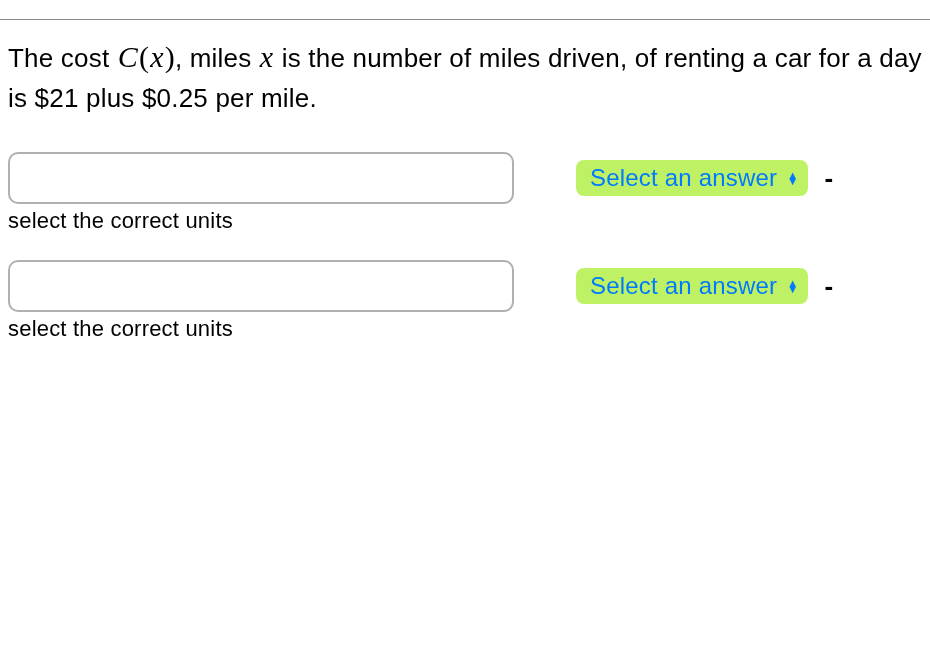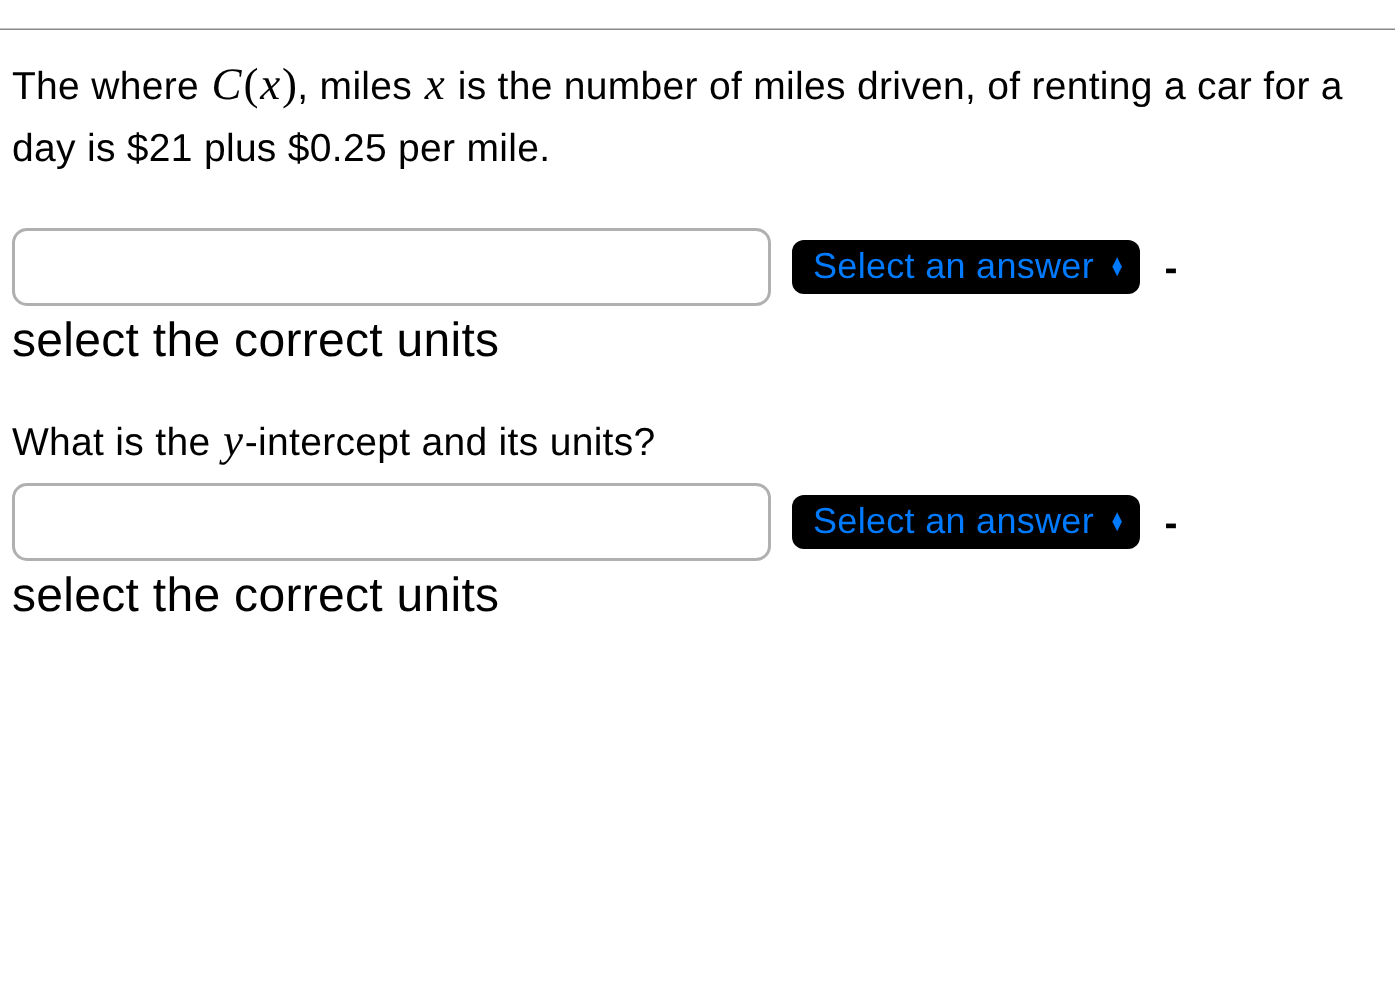--- a/index.html
+++ b/index.html
@@ -57,83 +57,81 @@
     border-radius: 10px;
     font-size: 24px;
     padding: 0 12px;
     font-family: inherit;
     background: #fff;
   }
   .select-pill {
     display: inline-flex;
     align-items: center;
     gap: 8px;
-    background: #000000;
+    background: #bef264;
     border-radius: 8px;
     padding: 4px 10px 4px 14px;
     font-size: 24px;
     color: #007aff;
     cursor: pointer;
     user-select: none;
     font-family: "Segoe UI", "Helvetica Neue", sans-serif;
     letter-spacing: 0.2px;
+    margin-left: 48px;
   }
   .select-pill .chev {
     display: inline-flex;
     flex-direction: column;
     line-height: 6px;
     font-size: 11px;
     color: #007aff;
     margin-left: 2px;
   }
   .dash {
     font-size: 26px;
     color: #000;
     font-weight: bold;
     margin-left: 2px;
   }
   .hint {
-    font-size: 32px;
+    font-size: 22px;
     margin-top: 4px;
     margin-bottom: 26px;
     letter-spacing: 0.2px;
   }
   .q2 {
     margin-top: 2px;
   }
 </style>
 </head>
 <body>
 
 <div class="toolbar"></div>
 
 <div class="content">
 
   <p class="problem-text">
-    <span>The where </span><span class="math-i">C</span><span class="paren">(</span><span class="math-i">x</span><span class="paren">)</span><span>, miles </span><span class="math-i">x</span><span> is the number of miles driven, of renting a car for a day is $21 plus $0.25 per mile.</span>
+    <span>The cost </span><span class="math-i">C</span><span class="paren">(</span><span class="math-i">x</span><span class="paren">)</span><span>, miles </span><span class="math-i">x</span><span> is the number of miles driven, of renting a car for a day is $21 plus $0.25 per mile.</span>
   </p>
 
 
   <div class="answer-row">
     <input type="text" class="text-input" value="" style="">
     <span class="select-pill">
       <span>Select an answer</span>
       <span class="chev">
         <span>▲</span>
           <span>▼</span>
       </span>
     </span>
     <span class="dash">-</span>
   </div>
 
   <p class="hint">select the correct units</p>
 
-  <p class="question q2">
-    <span>What is the </span><span class="math-i">y</span><span>-intercept and its units?</span>
-  </p>
 
   <div class="answer-row">
     <input type="text" class="text-input" value="" style="">
     <span class="select-pill">
       <span>Select an answer</span>
       <span class="chev">
         <span>▲</span>
           <span>▼</span>
       </span>
     </span>

